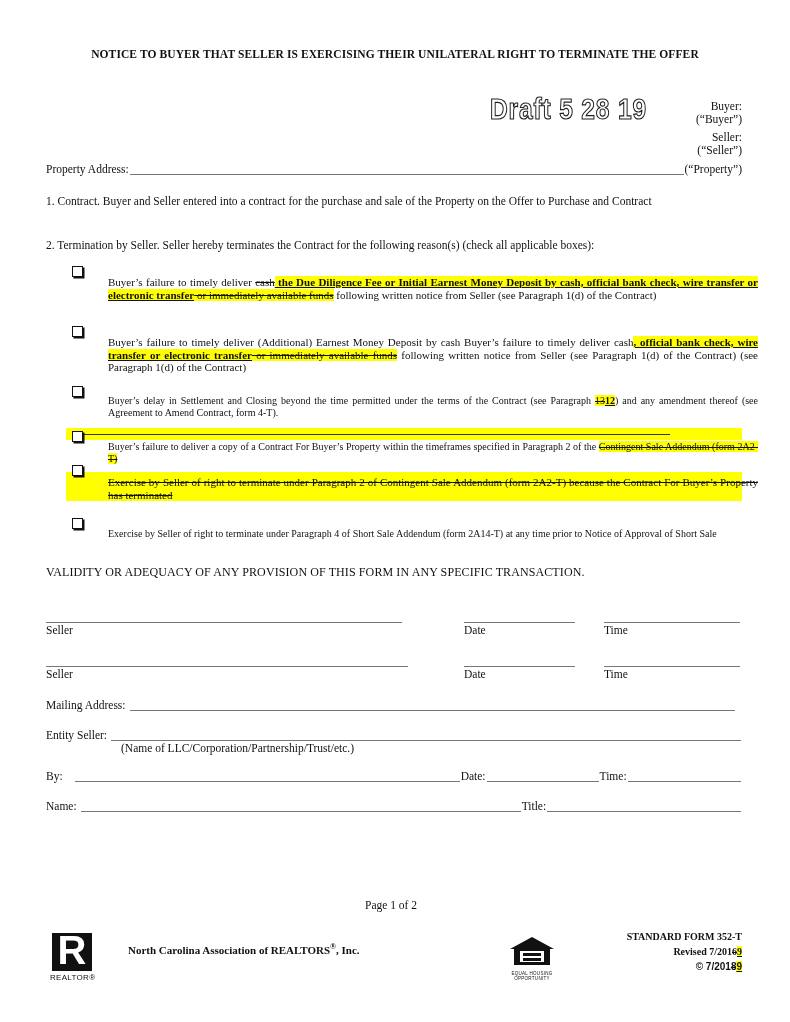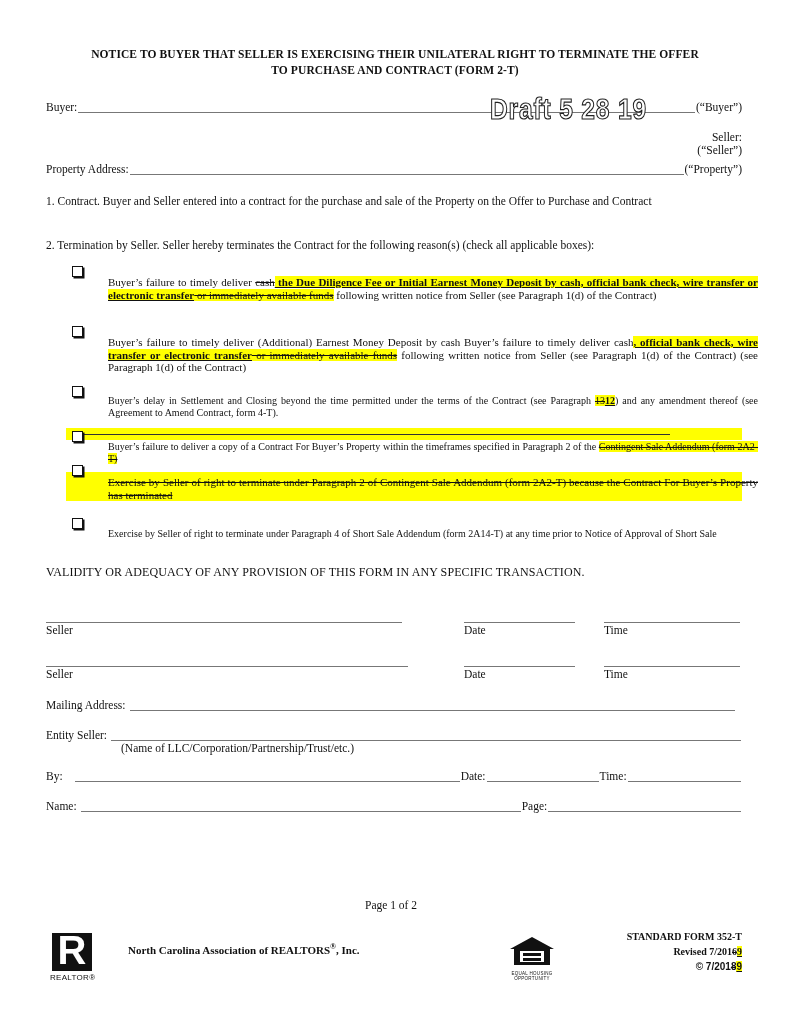--- a/index.html
+++ b/index.html
@@ -28,24 +28,23 @@
   .realtor-r { left:52px; top:929px; width:40px; height:42px; color:#fff; font-family:"Liberation Sans", sans-serif; font-weight:bold; font-size:40px; line-height:42px; text-align:center; }
   .realtor-label { left:50px; top:973px; font-family:"Liberation Sans", sans-serif; font-size:8px; letter-spacing:0.3px; }
   .std { right:48px; text-align:right; font-weight:bold; font-size:10px; line-height:15px; }
   .ehlabel { font-family:"Liberation Sans", sans-serif; font-size:4.5px; line-height:5px; text-align:center; letter-spacing:0.3px; }
 </style>
 </head>
 <body>
 
 <div class="abs title">
   <div>NOTICE TO BUYER THAT SELLER IS EXERCISING THEIR UNILATERAL RIGHT TO TERMINATE THE OFFER</div>
-  <div>TO PURCHASE AND CONTRACT (FORM 2-T)</div>
 </div>
 
-<div class="abs field-row" style="top:100px;">
+<div class="abs field-row" style="top:100px;flex-direction:column;">
   <span>Buyer:</span>
   <span class="line"></span>
   <span>(“Buyer”)</span>
 </div>
 <div class="abs draft">Draft 5 28 19</div>
 
 <div class="abs field-row" style="top:131px;flex-direction:column;">
   <span>Seller:</span>
   <span class="line"></span>
   <span>(“Seller”)</span>
@@ -135,21 +134,21 @@
   <span class="line" style="margin-left:12px; flex:0 0 385px;"></span>
   <span>Date:</span>
   <span class="line" style="flex:0 0 112px;"></span>
   <span>Time:</span>
   <span class="line"></span>
 </div>
 
 <div class="abs field-row" style="top:799px;">
   <span>Name:</span>
   <span class="line" style="margin-left:4px; flex:0 0 440px;"></span>
-  <span>Page:</span>
+  <span>Title:</span>
   <span class="line"></span>
 </div>
 
 <div class="abs" style="left:365px; top:899px; font-size:11.5px;">Page 1 of 2</div>
 
 <div class="abs realtor-box"></div>
 <div class="abs realtor-r">R</div>
 <div class="abs realtor-label">REALTOR®</div>
 
 <div class="abs footer-text" style="left:128px; top:942px; font-weight:bold;">

